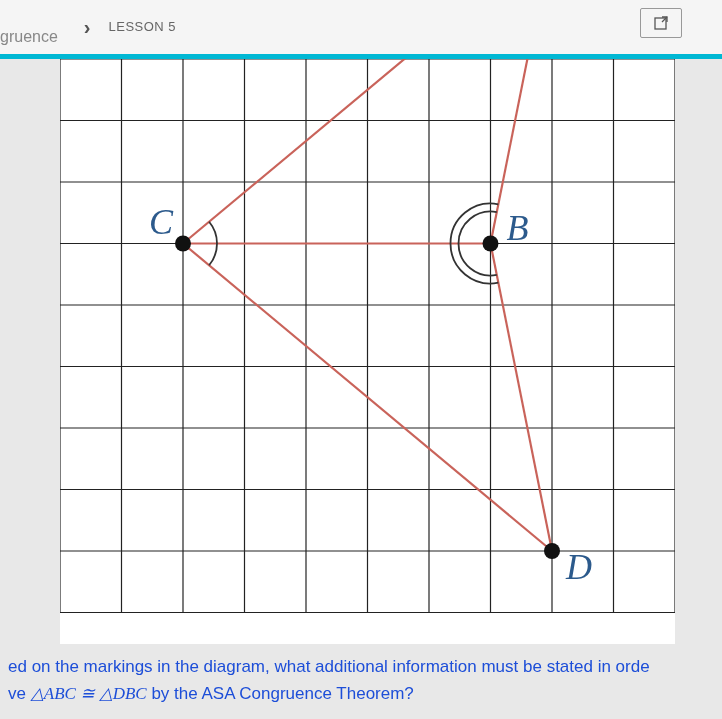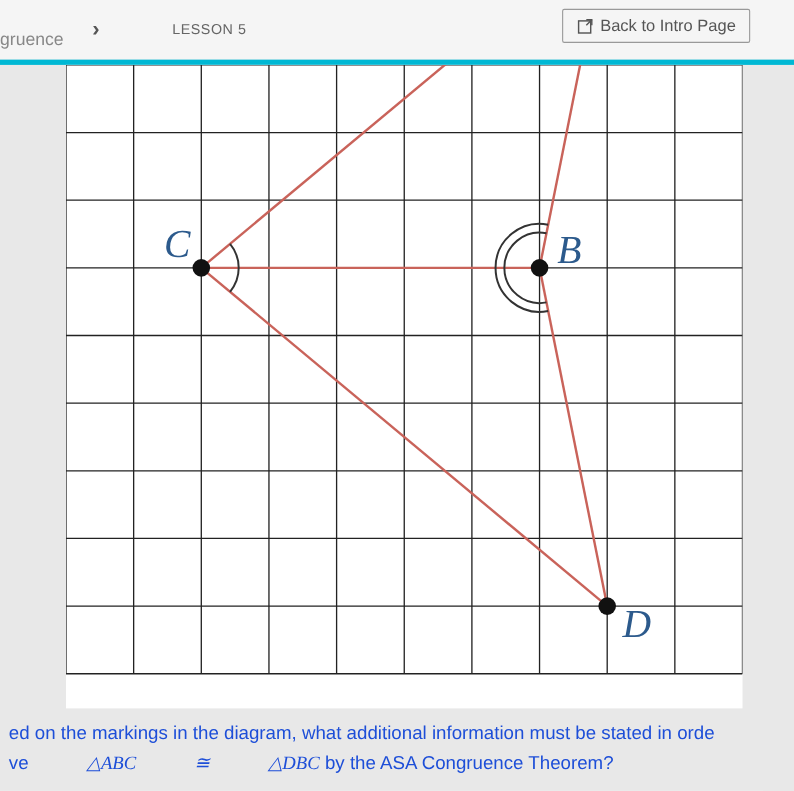--- a/index.html
+++ b/index.html
@@ -32,21 +32,20 @@
     .chevron {
       color: #555;
       font-size: 20px;
       font-weight: bold;
       padding: 0 18px;
     }
     .lesson-block {
       display: flex;
       flex-direction: column;
       line-height: 1.2;
-      margin-left: 48px;
     }
     .lesson-number {
       color: #666;
       font-size: 13px;
       letter-spacing: 0.5px;
     }
     .lesson-title {
       color: #444;
       font-size: 17px;
     }
@@ -87,21 +86,20 @@
       left: 0;
       right: 0;
       padding: 0 8px;
       color: #1d4ed8;
       font-size: 17px;
       line-height: 1.6;
     }
     .math {
       font-family: 'Times New Roman', Times, serif;
       font-style: italic;
-      margin-left: 48px;
     }
     .point-label {
       font-family: 'Times New Roman', Times, serif;
       font-style: italic;
       font-size: 36px;
       fill: #2c5a8c;
       font-weight: 500;
     }
   </style>
 </head>
@@ -114,21 +112,20 @@
     <span class="lesson-number">LESSON 5</span>
   </div>
   <button class="back-button">
     <span class="icon">
       <svg width="16" height="16" viewBox="0 0 16 16">
         <rect x="2" y="3" width="11" height="11" fill="none" stroke="#555" stroke-width="1.3"></rect>
         <path d="M9 2 L14 2 L14 7" fill="none" stroke="#555" stroke-width="1.3"></path>
         <line x1="14" y1="2" x2="9" y2="7" stroke="#555" stroke-width="1.3"></line>
       </svg>
     </span>
-    <span>Back to Intro Page</span>
   </button>
 </div>
 
 <div class="divider"></div>
 
 <div class="diagram-container">
   <svg id="diagram-svg" width="615" height="585" viewBox="0 0 615 585">
       <line x1="0" y1="0" x2="0" y2="553.5" stroke="#222" stroke-width="1.2"></line>
       <line x1="61.5" y1="0" x2="61.5" y2="553.5" stroke="#222" stroke-width="1.2"></line>
       <line x1="123" y1="0" x2="123" y2="553.5" stroke="#222" stroke-width="1.2"></line>

